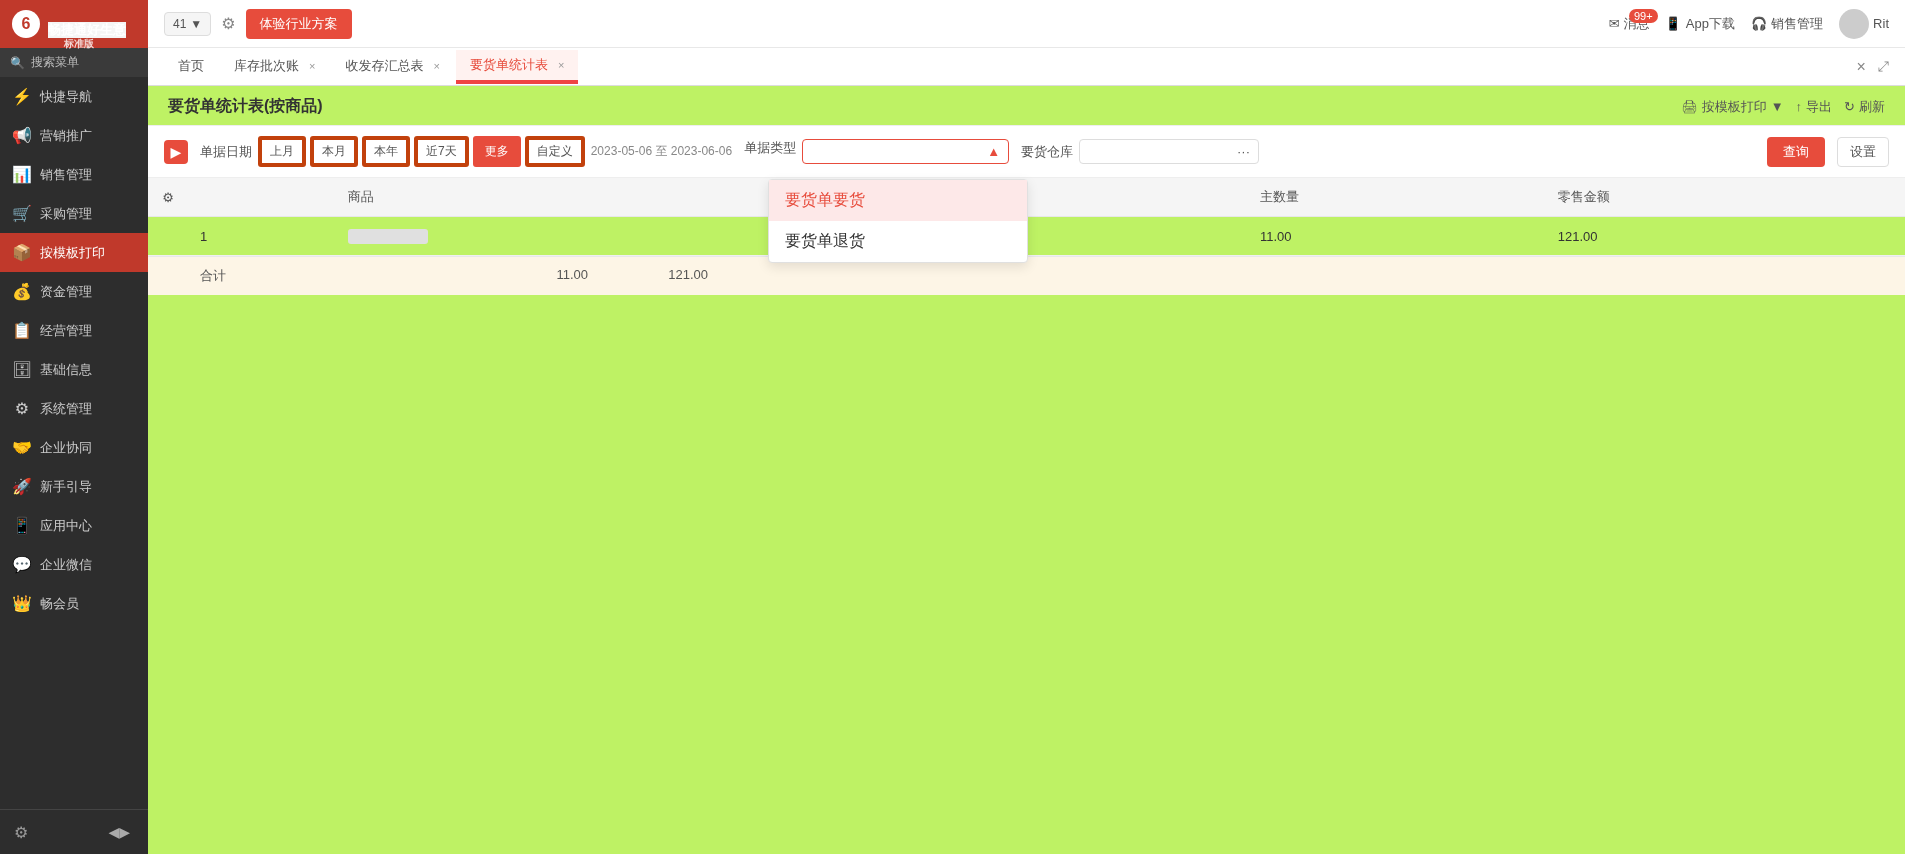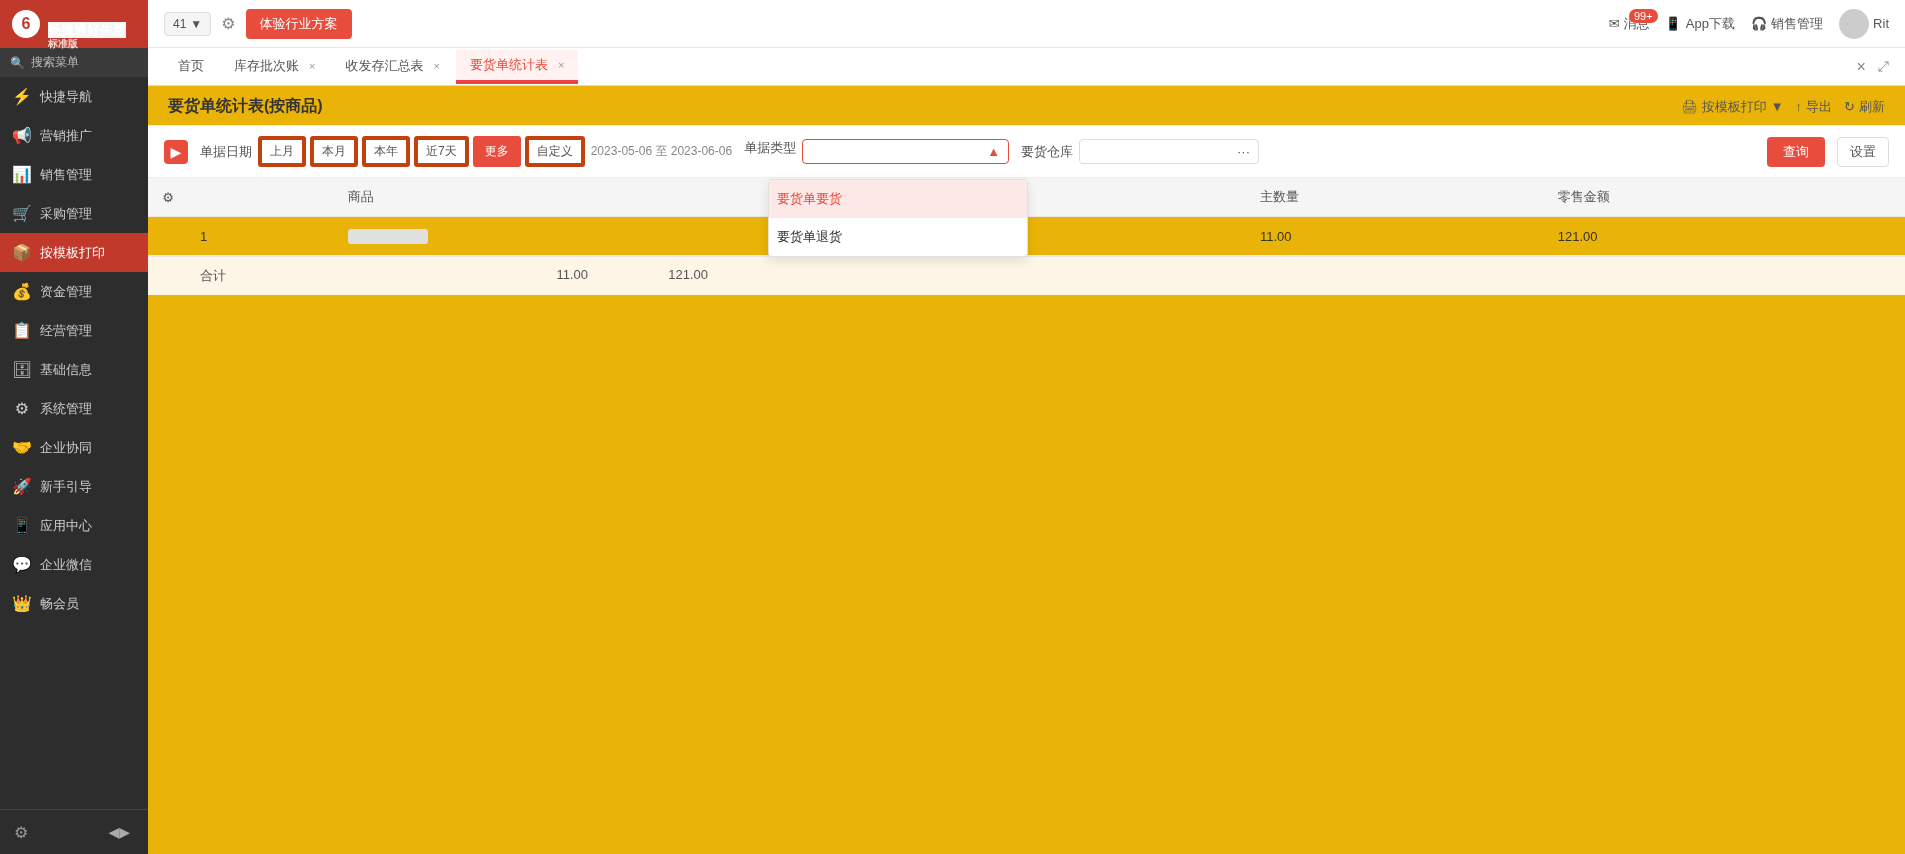--- a/index.html
+++ b/index.html
@@ -34,21 +34,21 @@
       align-items: center;
       justify-content: center;
       color: #c0392b;
       font-weight: bold;
       font-size: 16px;
       margin-right: 8px;
       flex-shrink: 0;
     }
     .sidebar-logo-text { line-height: 1.2; }
     .sidebar-logo-text .main { font-size: 13px; margin-top: 24px; }
-    .sidebar-logo-text .sub { font-size: 10px; opacity: 0.8; }
+    .sidebar-logo-text .sub { font-size: 10px; opacity: 0.8; margin-left: 16px; }
 
     .sidebar-search {
       display: flex;
       align-items: center;
       padding: 6px 10px;
       background: #3a3a3a;
       cursor: pointer;
       color: #bbb;
       font-size: 12px;
       gap: 6px;
@@ -209,21 +209,21 @@
       margin-left: auto;
       display: flex;
       align-items: center;
       gap: 8px;
     }
 
     
     .page-content {
       flex: 1;
       overflow: auto;
-      background: #eab308;
+      background: #bef264;
       position: relative;
     }
     .page-header {
       display: flex;
       align-items: center;
       justify-content: space-between;
       padding: 10px 20px 8px 20px;
       border-bottom: 1px solid #eee;
     }
     .page-title {
@@ -364,23 +364,23 @@
       top: calc(100% + 2px);
       left: 620px;
       background: #fff;
       border: 1px solid #e0e0e0;
       border-radius: 4px;
       box-shadow: 0 4px 12px rgba(0,0,0,0.1);
       z-index: 100;
       min-width: 260px;
     }
     .dropdown-item {
-      padding: 10px 8px;
-      cursor: pointer;
-      font-size: 13px;
+      padding: 10px 16px;
+      cursor: pointer;
+      font-size: 16px;
       color: #333;
     }
     .dropdown-item.selected { background: #fde8e8; color: #e74c3c; }
 
     
     .table-container {
       overflow: auto;
       flex: 1;
     }
     table {

